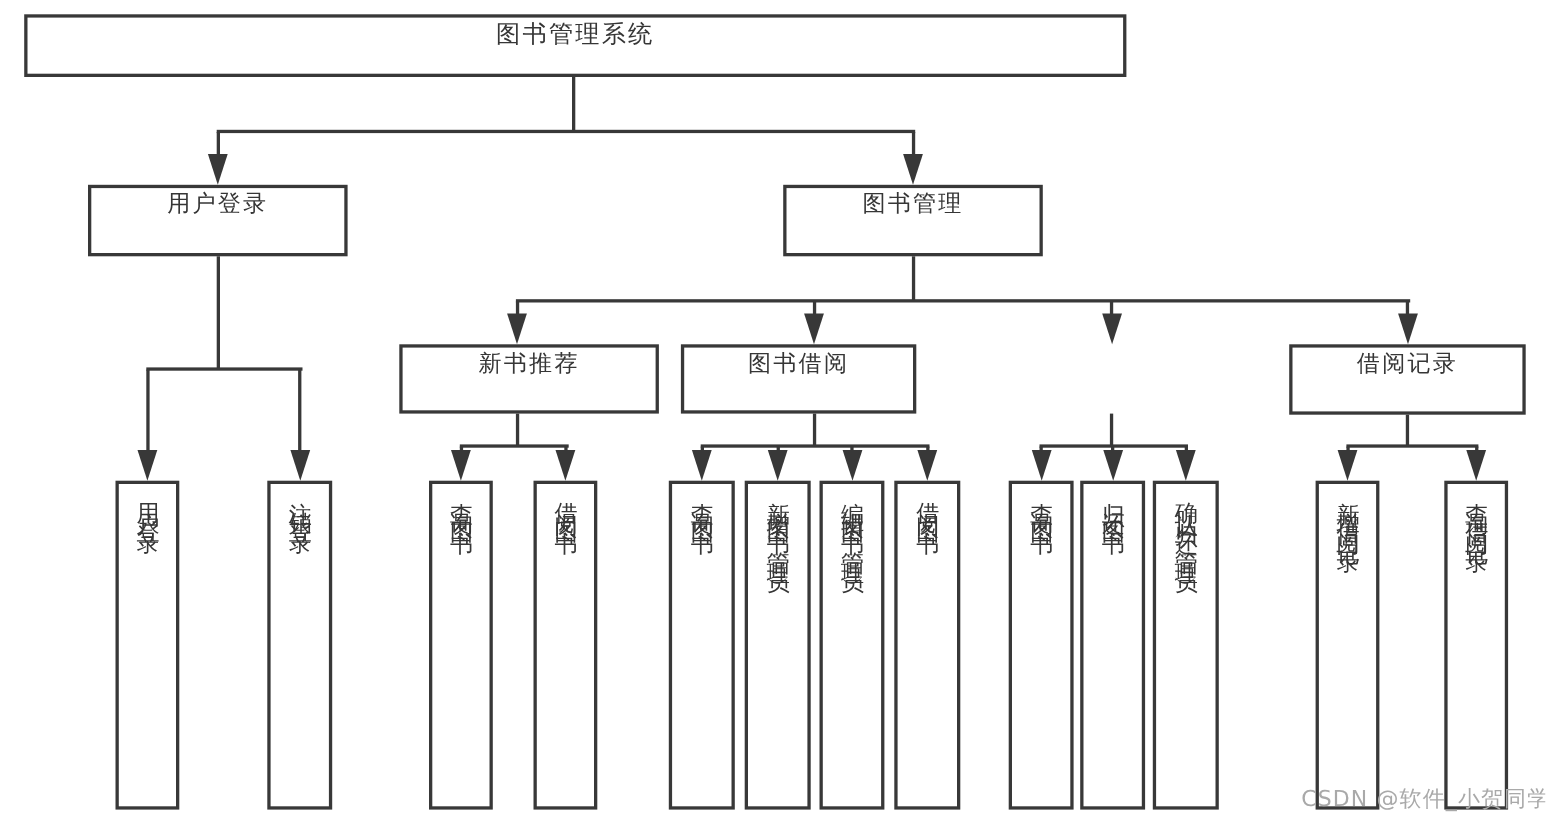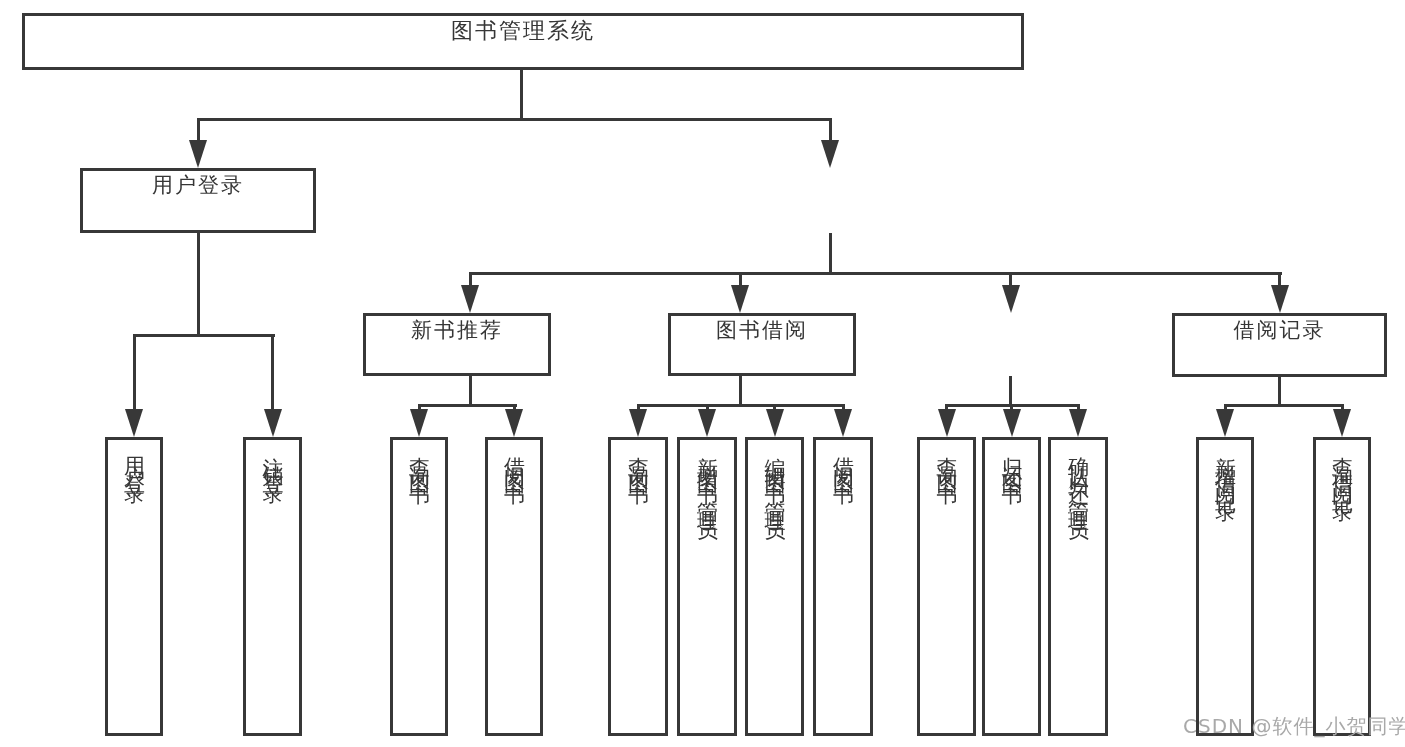--- a/index.html
+++ b/index.html
@@ -37,25 +37,28 @@
 
 <div id="canvas">
 
   <div class="box" style="left:22px;top:13px;width:1002px;height:57px">
     <span class="hlabel root-label">图书管理系统</span>
   </div>
 
   <div class="box" style="left:80px;top:168px;width:236px;height:65px">
     <span class="hlabel">用户登录</span>
   </div>
+  <div class="box" style="left:712px;top:168px;width:236px;height:65px">
+    <span class="hlabel">图书管理</span>
+  </div>
 
-  <div class="box" style="left:363px;top:313px;width:188px;height:63px">
+  <div class="box" style="left:363px;top:313px;width:236px;height:63px">
     <span class="hlabel">新书推荐</span>
   </div>
-  <div class="box" style="left:668px;top:313px;width:188px;height:63px">
+  <div class="box" style="left:619px;top:313px;width:214px;height:63px">
     <span class="hlabel">图书借阅</span>
   </div>
   <div class="box" style="left:1172px;top:313px;width:215px;height:64px">
     <span class="hlabel">借阅记录</span>
   </div>
 
   <div class="box" style="left:105px;top:437px;width:58px;height:299px">
     <span class="vtext">用户登录</span>
   </div>
   <div class="box" style="left:243px;top:437px;width:59px;height:299px">

